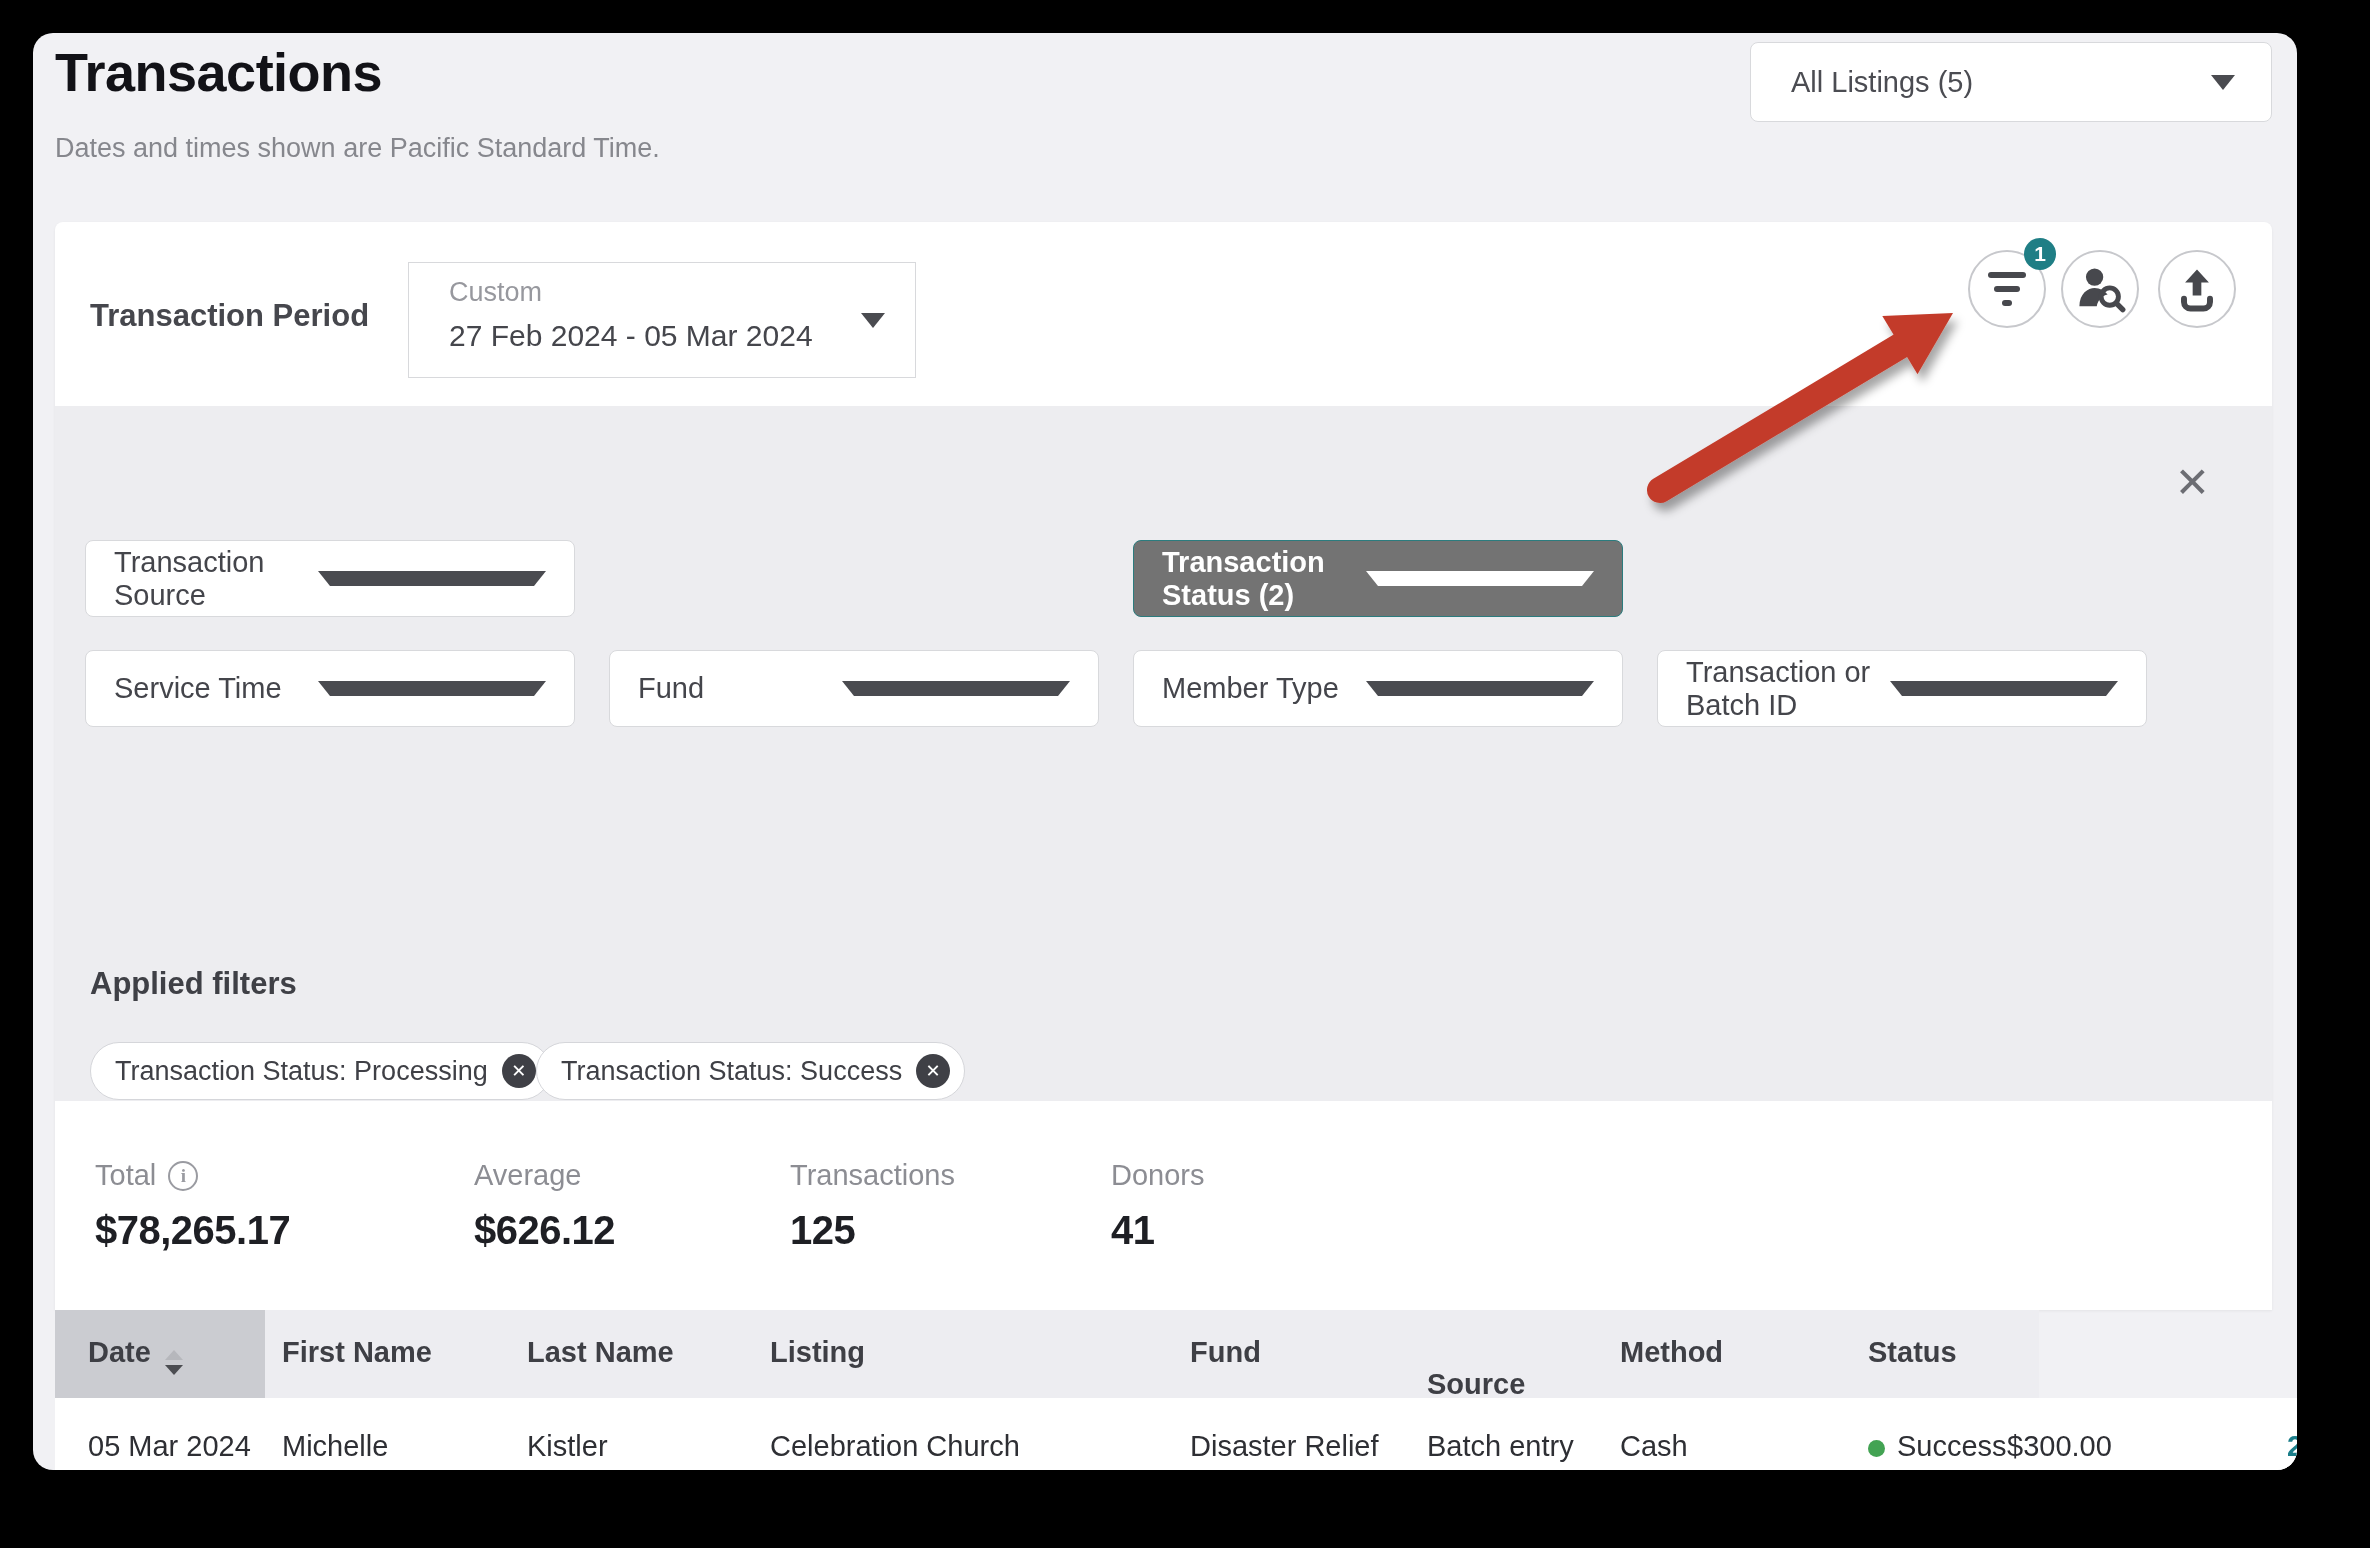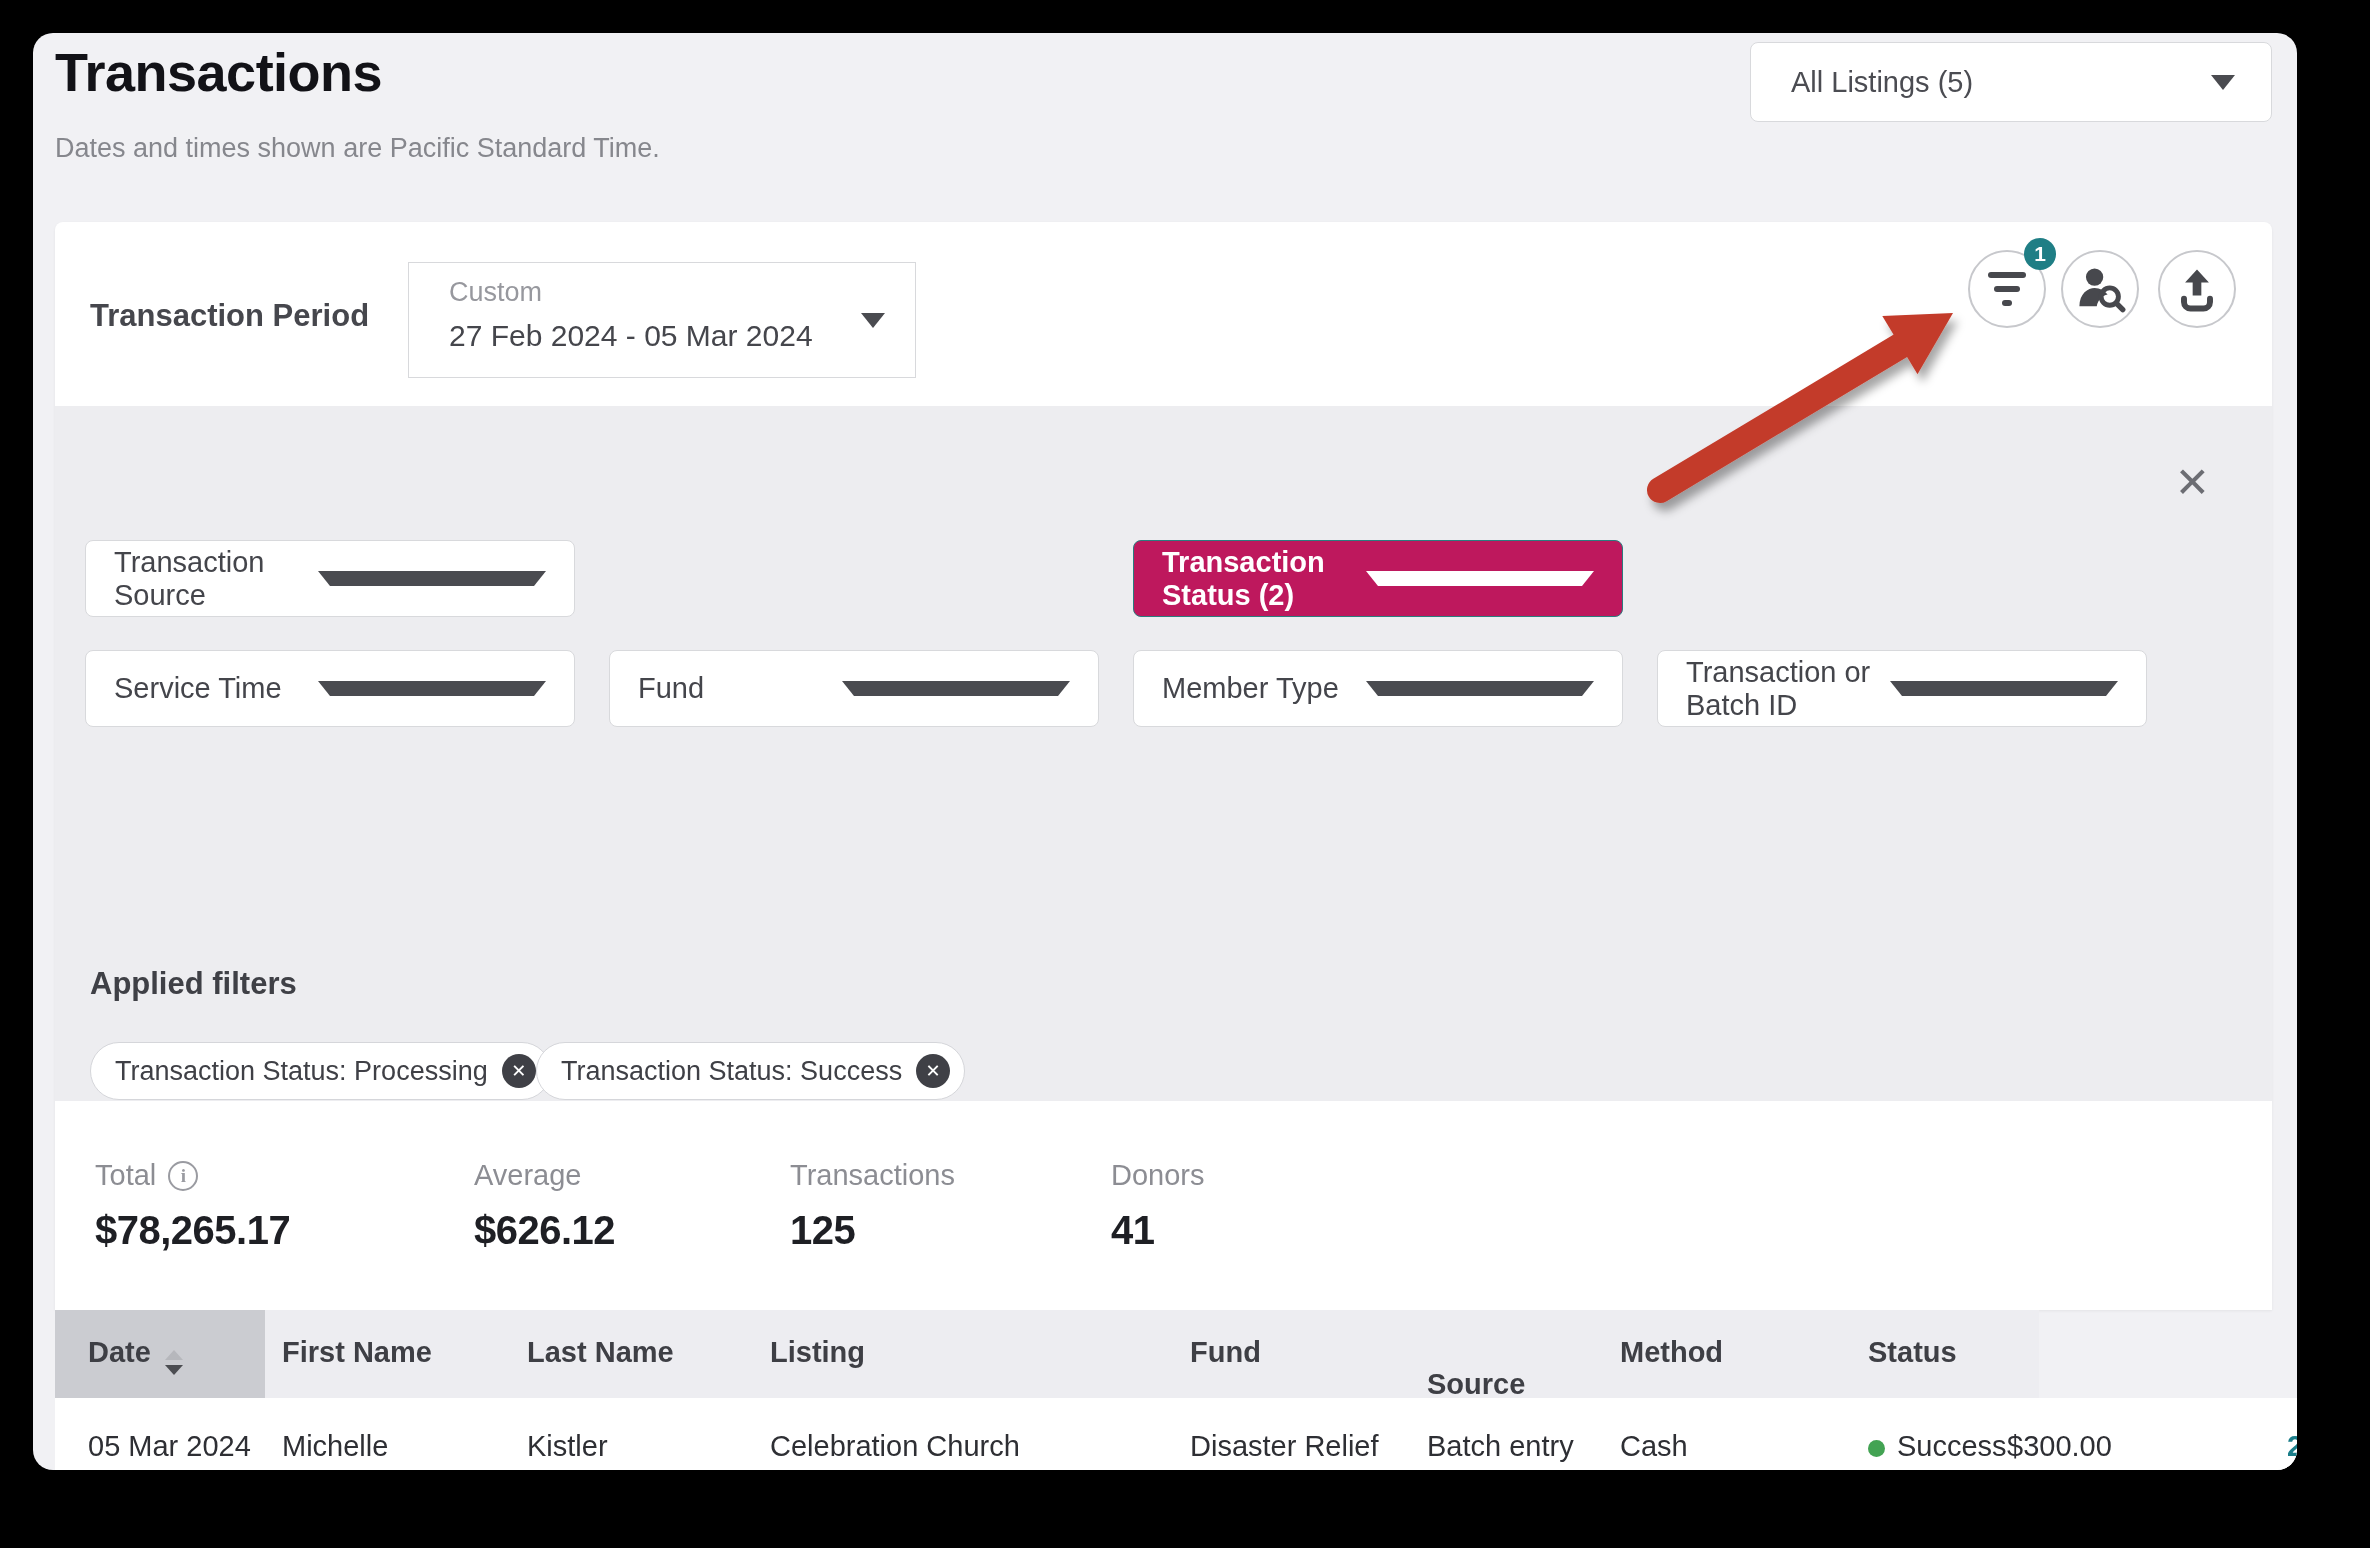--- a/index.html
+++ b/index.html
@@ -45,21 +45,21 @@
   }
 
   
   .filter-panel { position:absolute; left:0; top:184px; width:2217px; height:695px; background:#ededf0; }
   .close-x { position:absolute; right:62px; top:56px; font-size:42px; color:#6c6d73; cursor:pointer; line-height:1; }
   .fdd {
     position:absolute; width:490px; height:77px; background:#fff; border:1px solid #d8d9dc; border-radius:8px;
     display:flex; align-items:center; padding:0 28px; cursor:pointer;
   }
   .fdd span { flex:1; font-size:29px; color:#44454b; }
-  .fdd.active { background:#be185d; border-color:#2b7c7e; }
+  .fdd.active { background:#737373; border-color:#2b7c7e; }
   .fdd.active span { color:#fff; font-weight:600; }
   .r1 { top:134px; } .r2 { top:244px; }
   .c1 { left:30px; } .c2 { left:554px; } .c3 { left:1078px; } .c4 { left:1602px; }
 
   .applied-label { position:absolute; left:35px; top:560px; font-size:31px; font-weight:700; color:#3f4046; }
   .chip {
     position:absolute; top:636px; height:58px; background:#fff; border:1px solid #d5d6da; border-radius:29px;
     display:inline-flex; align-items:center; gap:14px; padding:0 14px 0 24px; cursor:pointer;
   }
   .chip span.txt { font-size:27px; color:#3f4046; }

